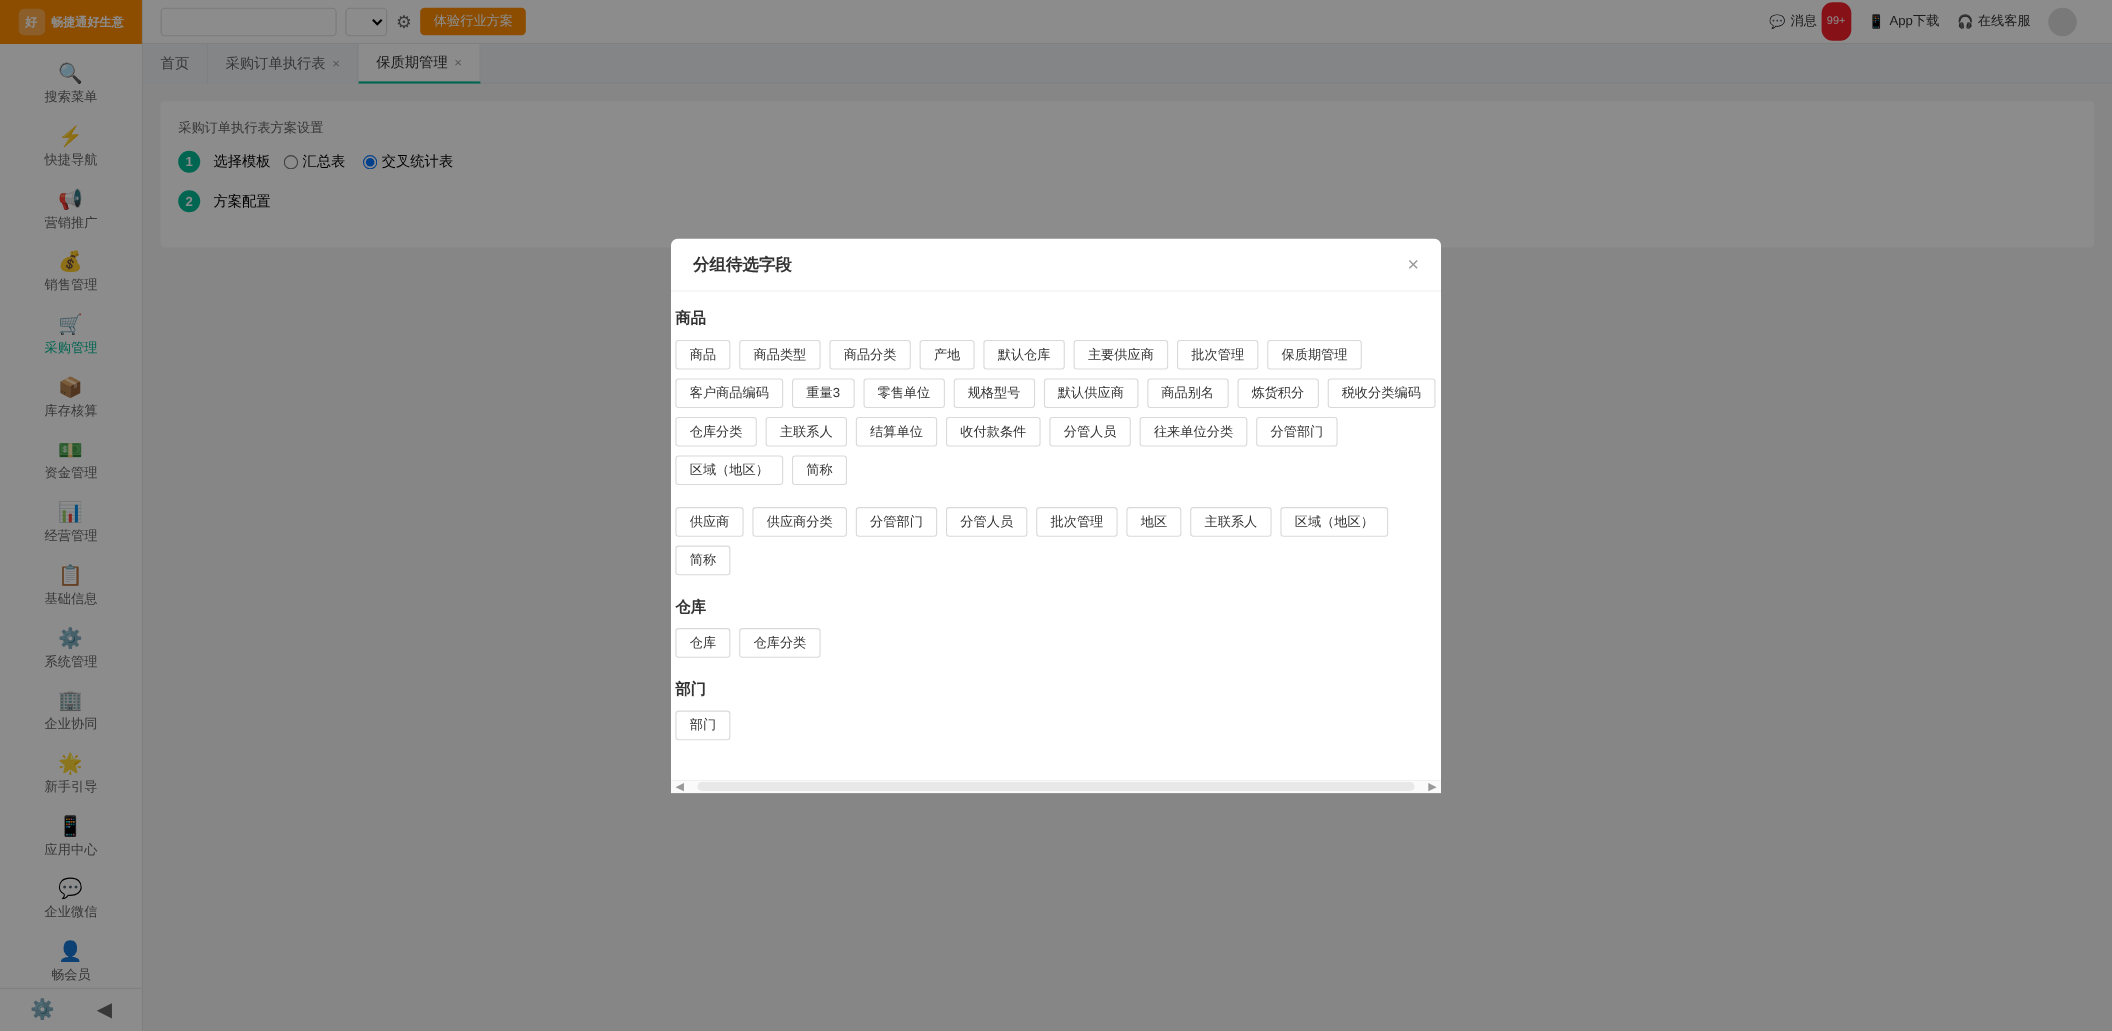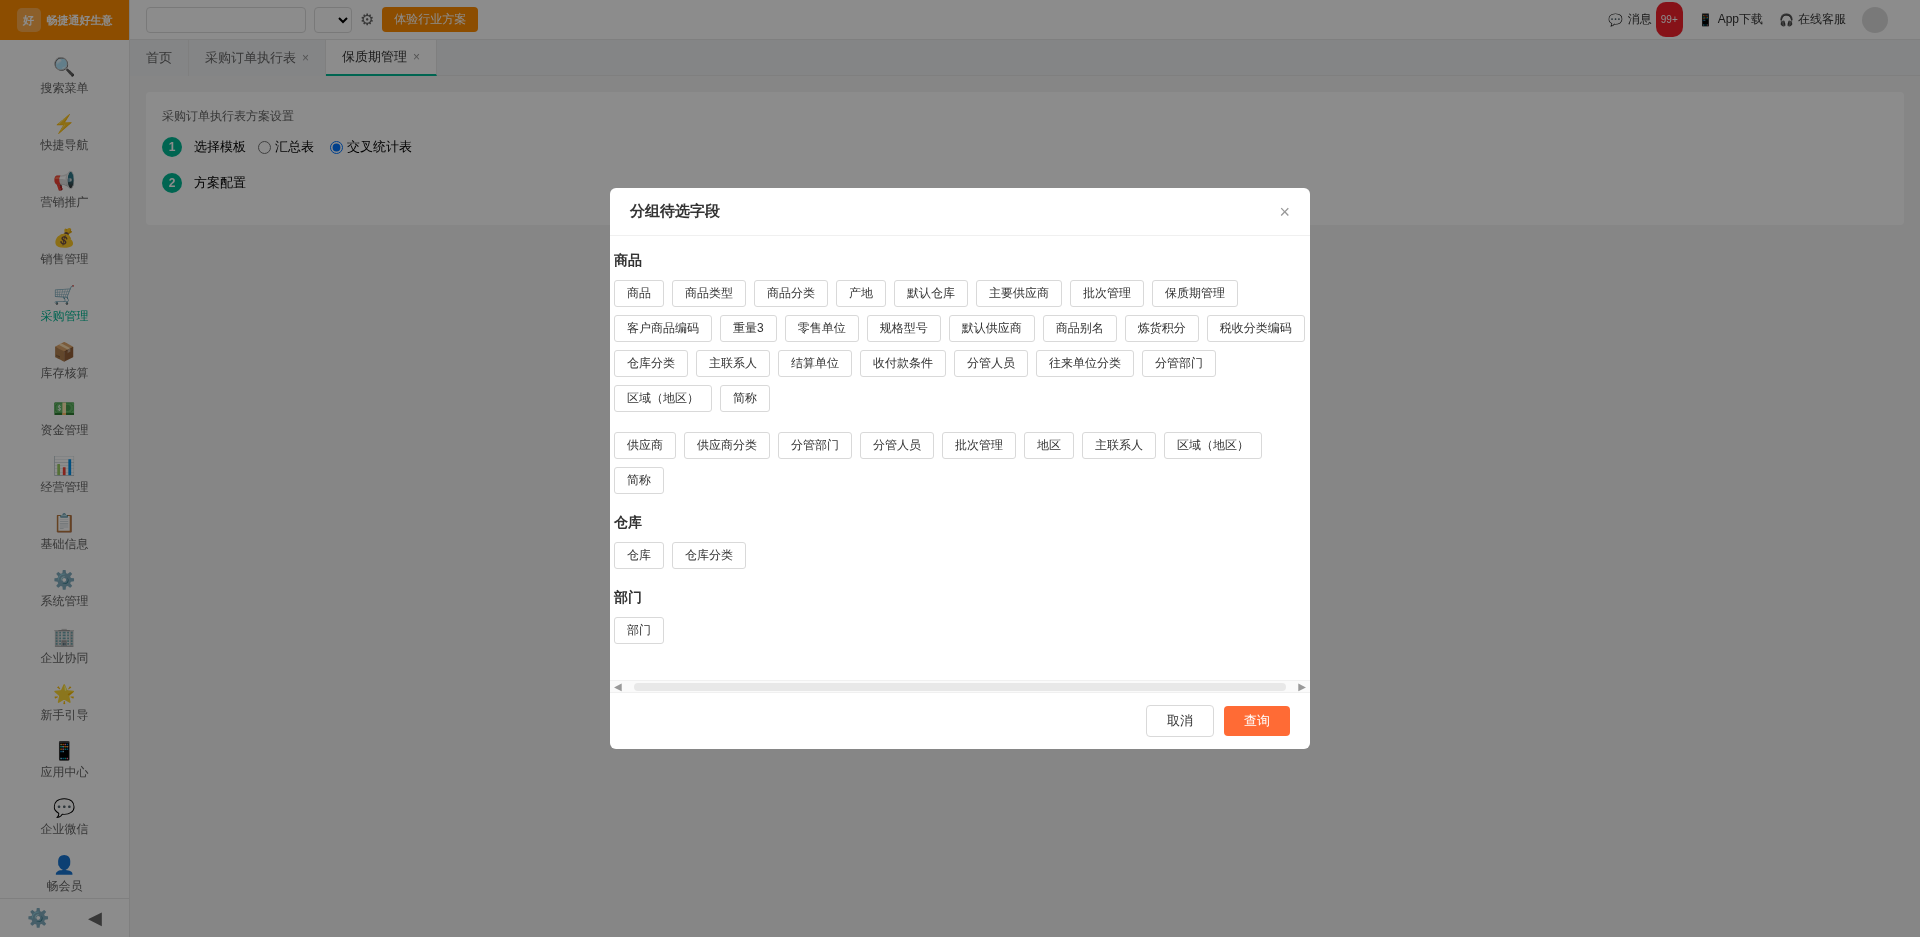--- a/index.html
+++ b/index.html
@@ -514,18 +514,14 @@
           <div class="field-tags">
             <div class="field-tag">部门</div>
           </div>
         </div>
       </div>
     <div class="modal-hscroll">
       <span style="padding:0 4px;color:#999;font-size:10px;">◀</span>
       <div class="modal-hscroll-bar"></div>
       <span style="padding:0 4px;color:#999;font-size:10px;">▶</span>
     </div>
-    <div class="modal-footer">
-      <button class="btn-cancel">取消</button>
-      <button class="btn-confirm">查询</button>
-    </div>
   </div>
 </div>
 
 </body></html>

